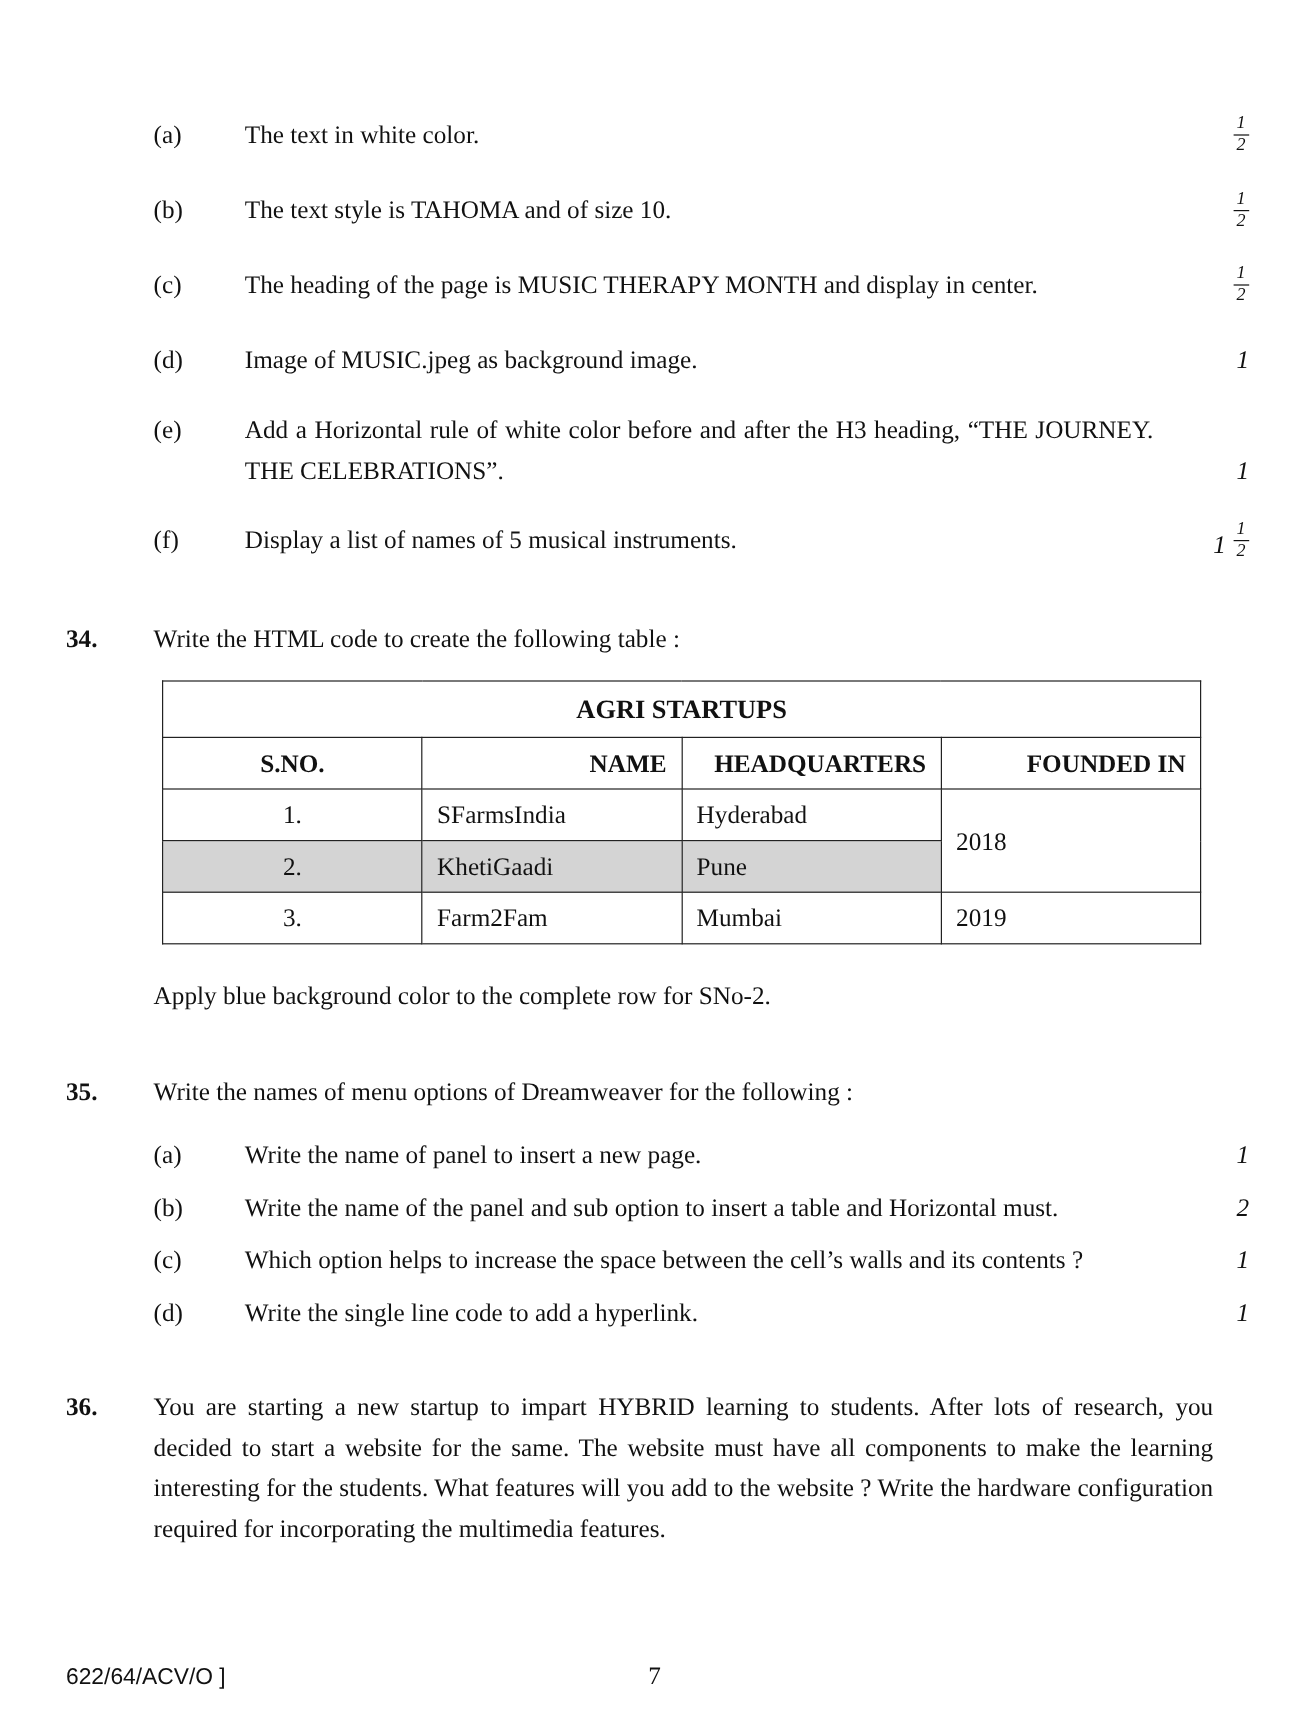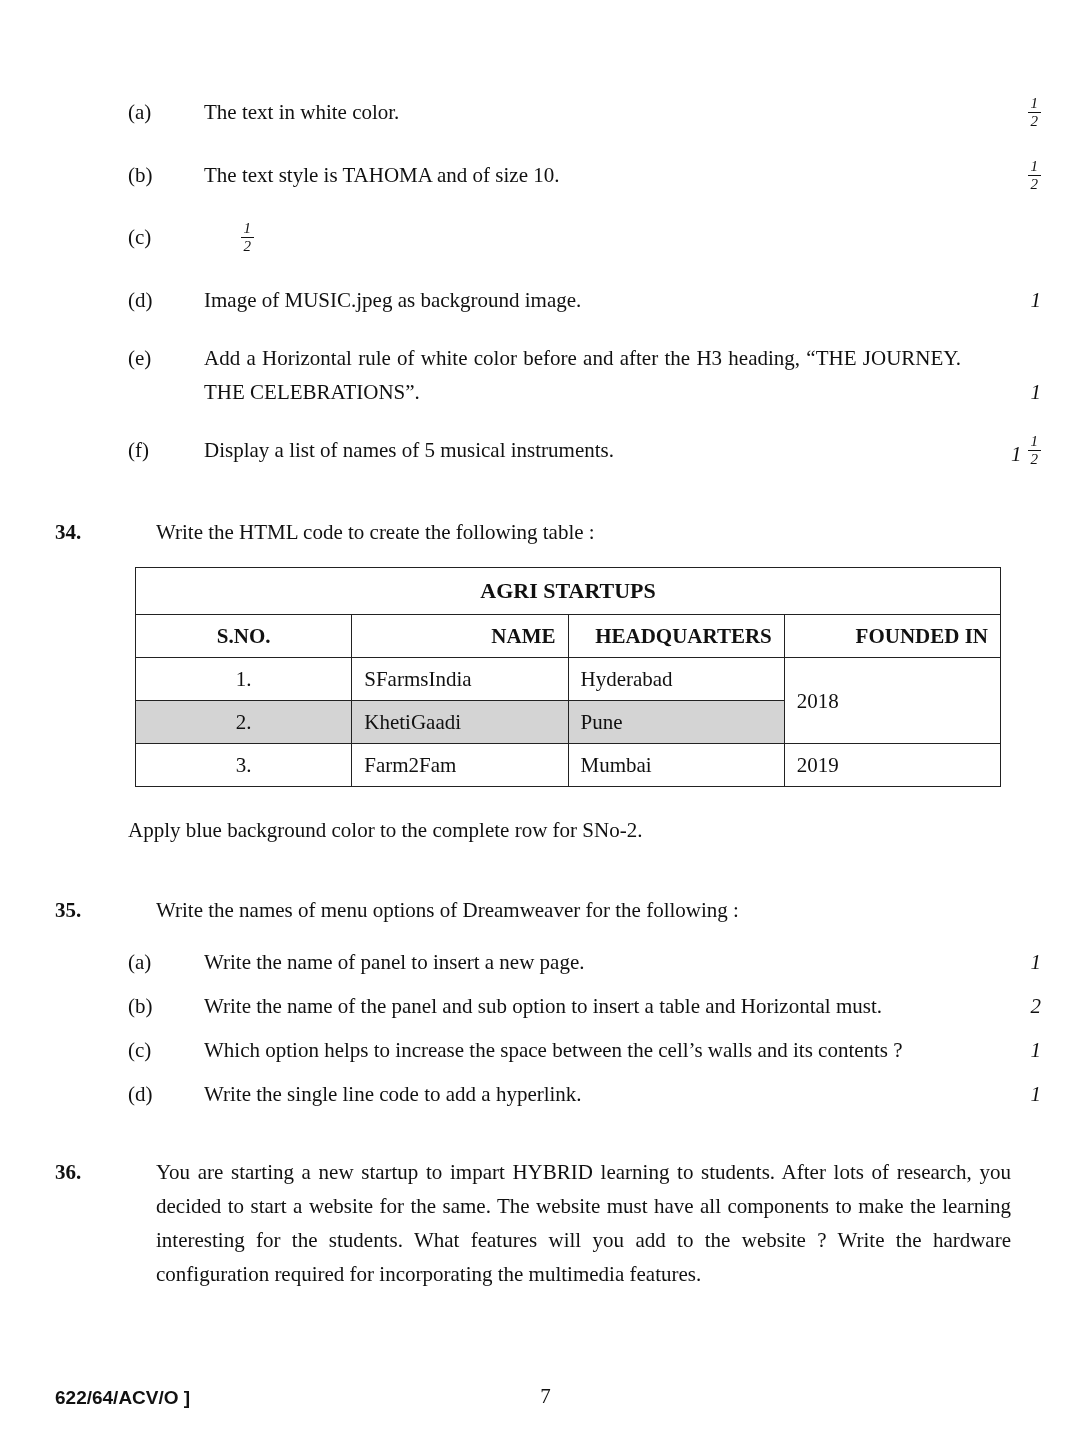--- a/index.html
+++ b/index.html
@@ -10,38 +10,38 @@
     padding:95px 50px 0 55px;overflow:hidden;
   }
   .subitem{display:flex;margin:0 0 24px 73px;line-height:34px;}
   .subitem.tight{margin-bottom:10px;}
   .subitem .lbl{flex:0 0 76px;}
   .subitem .txt{flex:1;text-align:justify;padding-right:30px;}
   .subitem .marks{flex:0 0 50px;display:flex;justify-content:flex-end;align-items:flex-end;gap:6px;font-style:italic;}
   .frac{display:inline-block;text-align:center;font-style:italic;font-size:15px;line-height:1.15;vertical-align:middle;margin-bottom:3px;}
   .frac .num{display:block;border-bottom:1.3px solid #111;padding:0 3px;}
   .frac .den{display:block;padding:0 3px;}
-  .question{display:flex;line-height:34px;margin:0 0 18px 0;gap:28px;}
+  .question{display:flex;line-height:34px;margin:0 0 18px 0;}
   .qnum{flex:0 0 73px;font-weight:bold;}
   .qtext{flex:1;text-align:justify;padding-right:30px;}
   .q-gap{margin-top:44px;}
   table.agri{border-collapse:collapse;margin:12px 0 26px 80px;table-layout:fixed;width:866px;}
   table.agri td,table.agri th{border:1.5px solid #222;padding:7px 12px;line-height:28px;vertical-align:middle;}
   table.agri .title-cell{text-align:center;font-weight:bold;font-size:22px;padding:9px 12px;}
   table.agri th{text-align:right;font-size:21px;}
   table.agri .c-sno{width:75px;text-align:center;}
   table.agri th.c-sno{text-align:center;padding-left:6px;padding-right:6px;}
   table.agri .c-name{width:180px;}
   table.agri .c-hq{width:258px;}
   table.agri .c-found{width:207px;}
   tr.shaded td{background:#d4d4d4;}
   .note{margin:0 0 46px 73px;line-height:34px;}
   .para{margin-bottom:0;}
   .footer{position:absolute;left:0;bottom:36px;width:100%;}
-  .footer .code{position:absolute;left:55px;bottom:0;font-family:"Liberation Sans","DejaVu Sans",sans-serif;font-weight:bold;font-size:19px;}
+  .footer .code{position:absolute;left:55px;bottom:0;font-family:"Liberation Sans","DejaVu Sans",sans-serif;font-weight:normal;font-size:19px;}
   .footer .pageno{width:100%;text-align:center;font-size:21px;}
 </style>
 </head>
 <body>
 
 <div class="page">
 
   <div class="subitem">
     <span class="lbl">(a)</span>
     <span class="txt">The text in white color.</span>
@@ -59,20 +59,21 @@
     <span class="marks">
         <span class="frac">
           <span class="num">1</span>
           <span class="den">2</span>
         </span>
       </span>
   </div>
 
   <div class="subitem">
     <span class="lbl">(c)</span>
+    <span class="txt">The heading of the page is MUSIC THERAPY MONTH and display in center.</span>
     <span class="marks">
         <span class="frac">
           <span class="num">1</span>
           <span class="den">2</span>
         </span>
       </span>
   </div>
 
   <div class="subitem">
     <span class="lbl">(d)</span>

